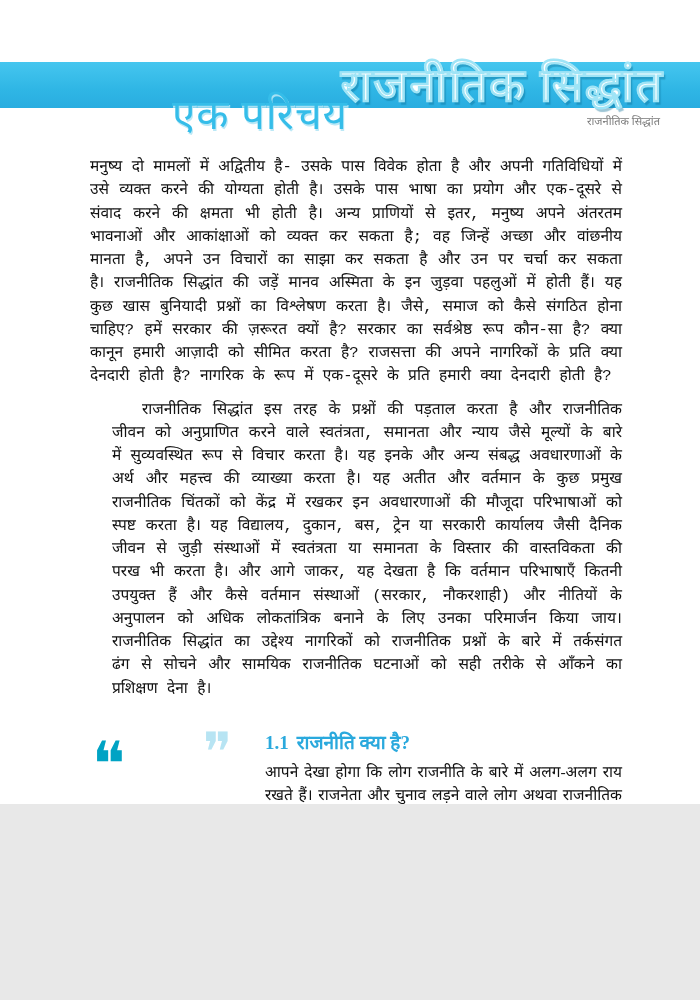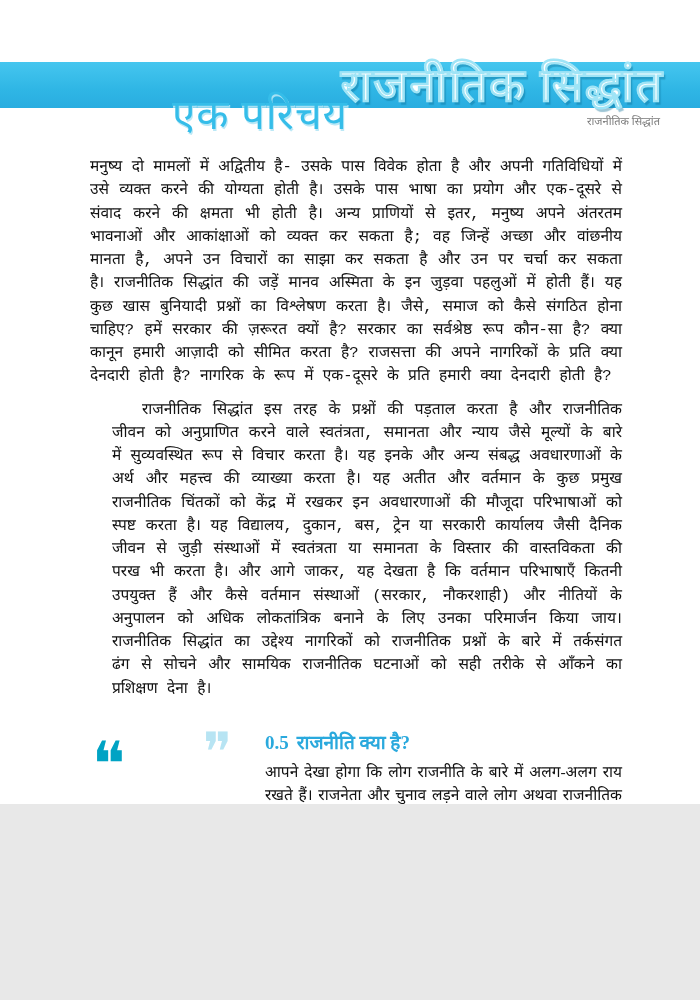--- a/index.html
+++ b/index.html
@@ -114,21 +114,21 @@
   <div class="chapter-title">राजनीतिक सिद्धांत</div>
   <div class="chapter-subtitle">एक परिचय</div>
   <div class="running-header">राजनीतिक सिद्धांत</div>
 
   <div class="body-col">
     <p>मनुष्य दो मामलों में अद्वितीय है- उसके पास विवेक होता है और अपनी गतिविधियों में उसे व्यक्त करने की योग्यता होती है। उसके पास भाषा का प्रयोग और एक-दूसरे से संवाद करने की क्षमता भी होती है। अन्य प्राणियों से इतर, मनुष्य अपने अंतरतम भावनाओं और आकांक्षाओं को व्यक्त कर सकता है; वह जिन्हें अच्छा और वांछनीय मानता है, अपने उन विचारों का साझा कर सकता है और उन पर चर्चा कर सकता है। राजनीतिक सिद्धांत की जड़ें मानव अस्मिता के इन जुड़वा पहलुओं में होती हैं। यह कुछ खास बुनियादी प्रश्नों का विश्लेषण करता है। जैसे, समाज को कैसे संगठित होना चाहिए? हमें सरकार की ज़रूरत क्यों है? सरकार का सर्वश्रेष्ठ रूप कौन-सा है? क्या कानून हमारी आज़ादी को सीमित करता है? राजसत्ता की अपने नागरिकों के प्रति क्या देनदारी होती है? नागरिक के रूप में एक-दूसरे के प्रति हमारी क्या देनदारी होती है?</p>
     <p class="indent">राजनीतिक सिद्धांत इस तरह के प्रश्नों की पड़ताल करता है और राजनीतिक जीवन को अनुप्राणित करने वाले स्वतंत्रता, समानता और न्याय जैसे मूल्यों के बारे में सुव्यवस्थित रूप से विचार करता है। यह इनके और अन्य संबद्ध अवधारणाओं के अर्थ और महत्त्व की व्याख्या करता है। यह अतीत और वर्तमान के कुछ प्रमुख राजनीतिक चिंतकों को केंद्र में रखकर इन अवधारणाओं की मौजूदा परिभाषाओं को स्पष्ट करता है। यह विद्यालय, दुकान, बस, ट्रेन या सरकारी कार्यालय जैसी दैनिक जीवन से जुड़ी संस्थाओं में स्वतंत्रता या समानता के विस्तार की वास्तविकता की परख भी करता है। और आगे जाकर, यह देखता है कि वर्तमान परिभाषाएँ कितनी उपयुक्त हैं और कैसे वर्तमान संस्थाओं (सरकार, नौकरशाही) और नीतियों के अनुपालन को अधिक लोकतांत्रिक बनाने के लिए उनका परिमार्जन किया जाय। राजनीतिक सिद्धांत का उद्देश्य नागरिकों को राजनीतिक प्रश्नों के बारे में तर्कसंगत ढंग से सोचने और सामयिक राजनीतिक घटनाओं को सही तरीके से आँकने का प्रशिक्षण देना है।</p>
   </div>
 
   <div class="section-heading">
-    <span class="num">0.5</span><span>राजनीति क्या है?</span>
+    <span class="num">1.1</span><span>राजनीति क्या है?</span>
   </div>
 
   <div class="sidebar">
     <div class="quote-wrap">
       <span class="quote-open">❝</span>
       <span class="quote-close">❞</span>
     </div>
     <div class="series-label">वाद-विवाद-संवाद</div>
     <div class="topic-box">राजनीति क्या है?</div>
   </div>

